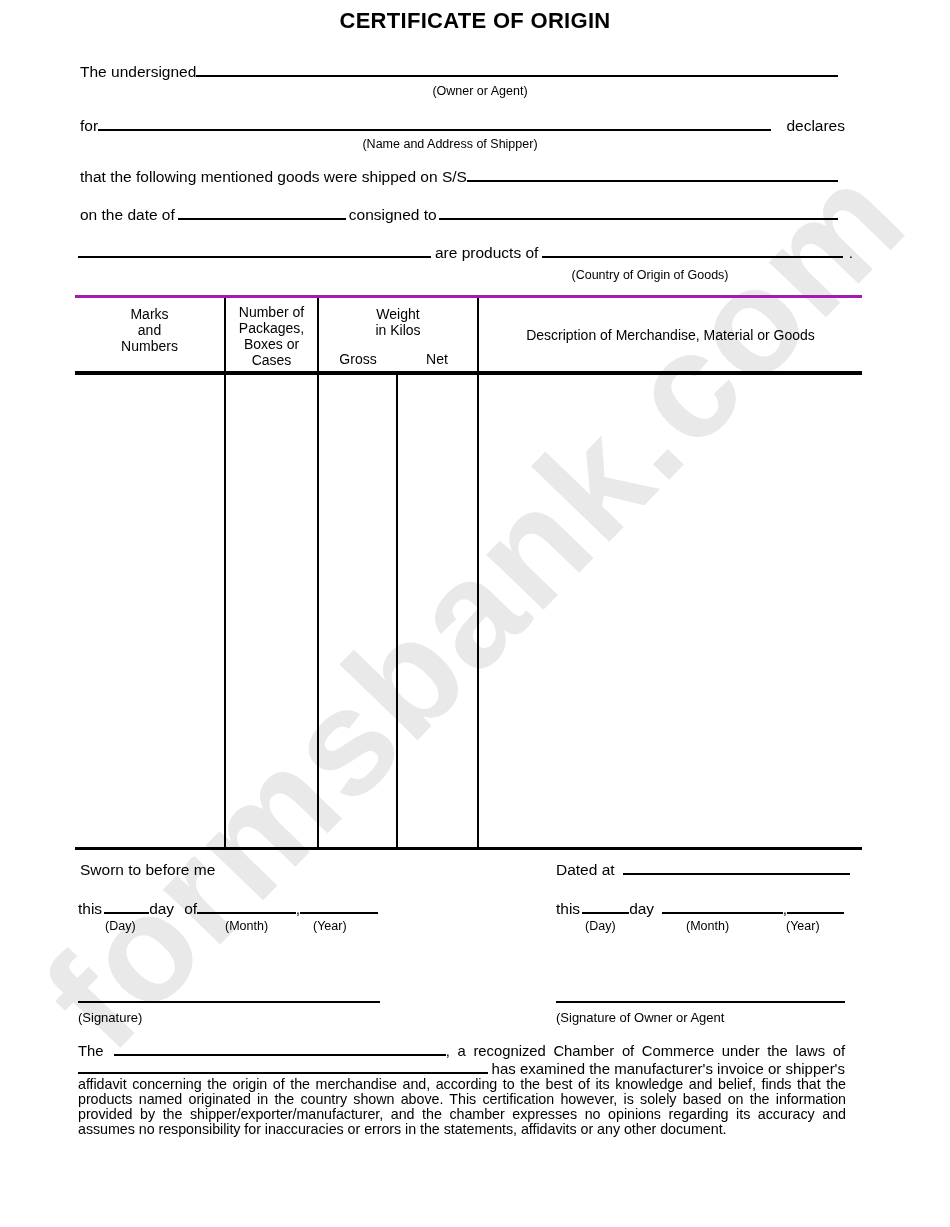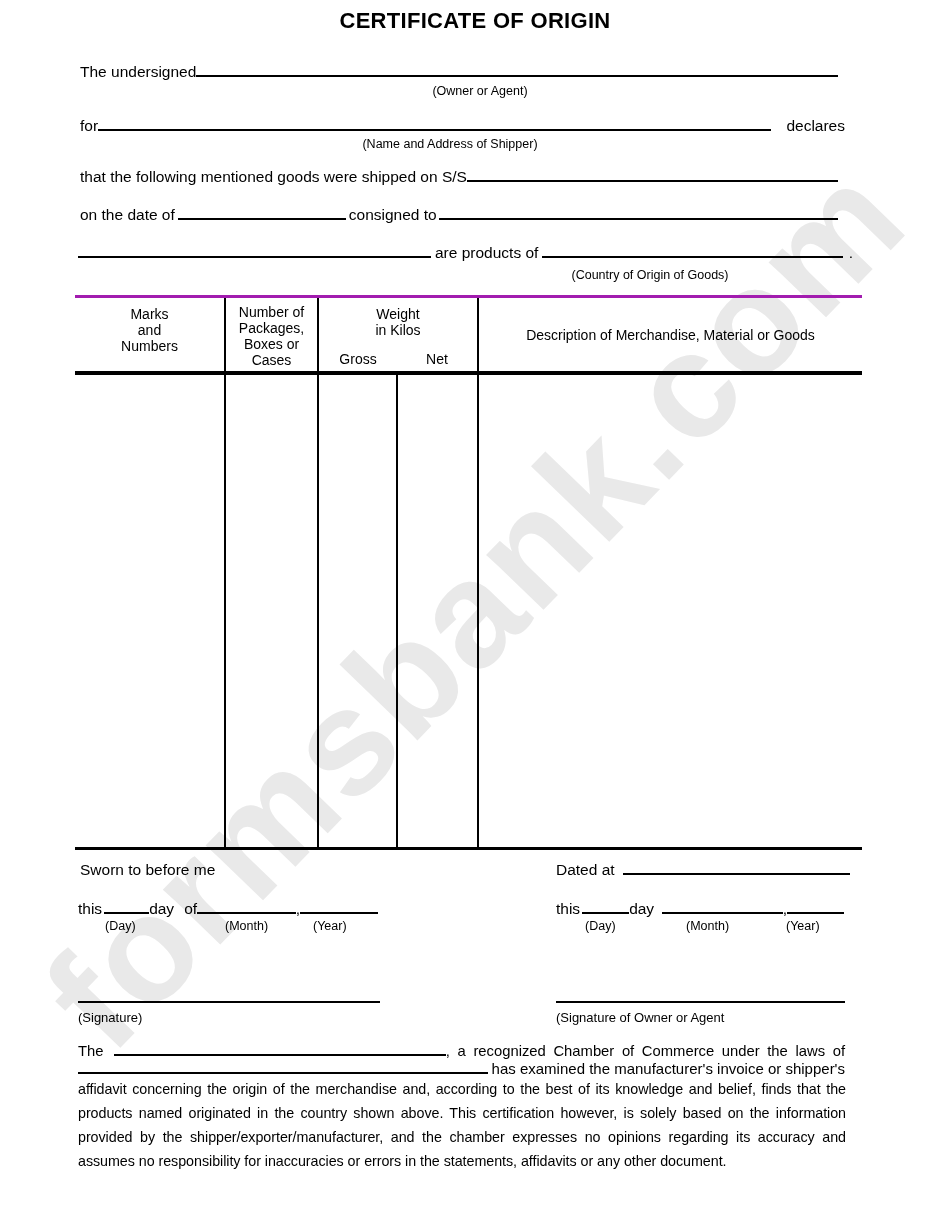--- a/index.html
+++ b/index.html
@@ -44,21 +44,21 @@
   .bc1 { width:149px; }
   .bc2 { width:93px; border-left:2px solid #000; }
   .bc3 { width:79px; border-left:2px solid #000; }
   .bc4 { width:81px; border-left:2px solid #000; }
   .bc5 { flex:1;  border-left:2px solid #000; }
 
   .hr { position:absolute; height:0; border-bottom:2px solid #000; }
   .smalltext { position:absolute; font-size:13px; }
   .para {
     position:absolute; left:78px; top:1077px; width:768px;
-    font-size:14.3px; line-height:24px; text-align:justify; letter-spacing:-0.05px;
+    font-size:14.3px; line-height:15px; text-align:justify; letter-spacing:-0.05px;
   }
   .ws { word-spacing:3.5px; white-space:nowrap; }
 </style>
 </head>
 <body>
 
 <div class="page">
 
   <div class="wm">formsbank.com</div>
 

